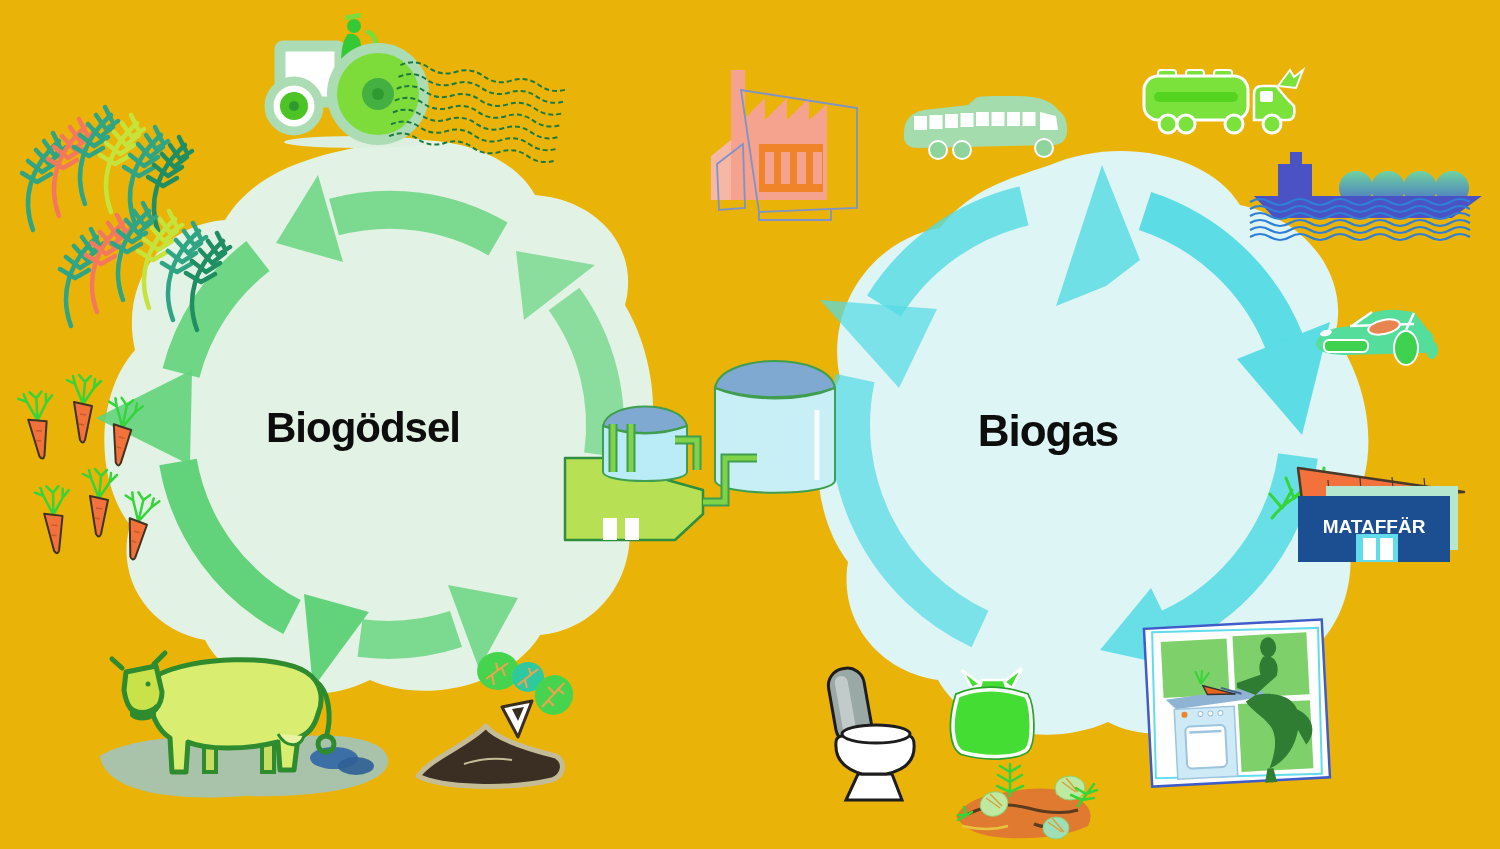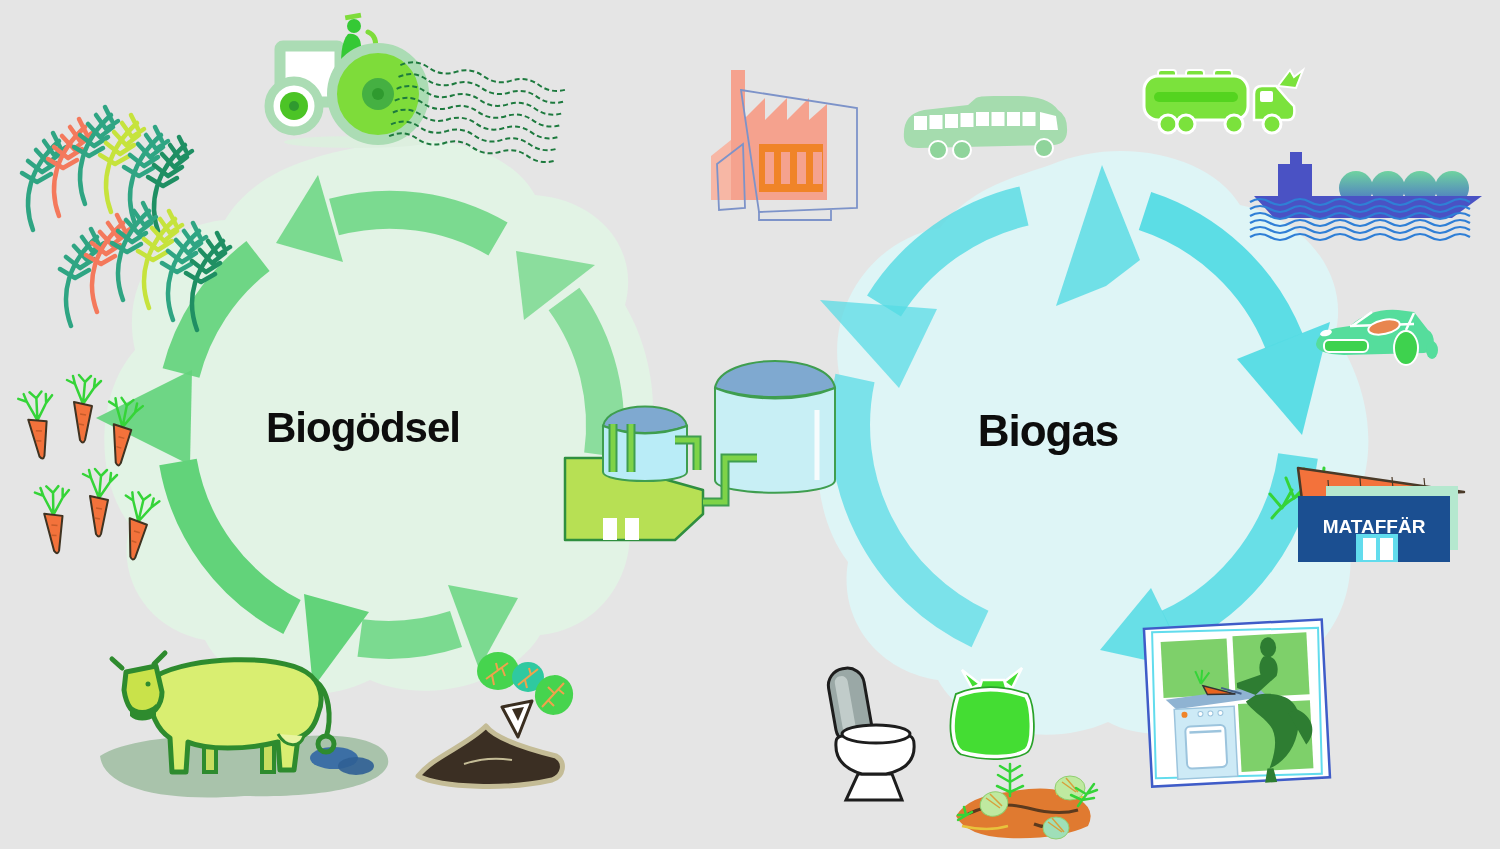--- a/index.html
+++ b/index.html
@@ -1,16 +1,16 @@
 <!DOCTYPE html>
 <html><head>
 <meta charset="utf-8">
 <style>
   html,body{margin:0;padding:0;background:#fff;}
-  .canvas{position:relative;width:1500px;height:849px;background:#e5e5e5;overflow:hidden;
+  .canvas{position:relative;width:1500px;height:849px;background:#eab308;overflow:hidden;
           font-family:"Liberation Sans", sans-serif;}
   .abs{position:absolute;display:block;}
   .cycle-label{font-weight:bold;letter-spacing:-1px;}
   svg{overflow:visible;}
 </style>
 </head>
 <body>
 
 <div class="canvas">
 

